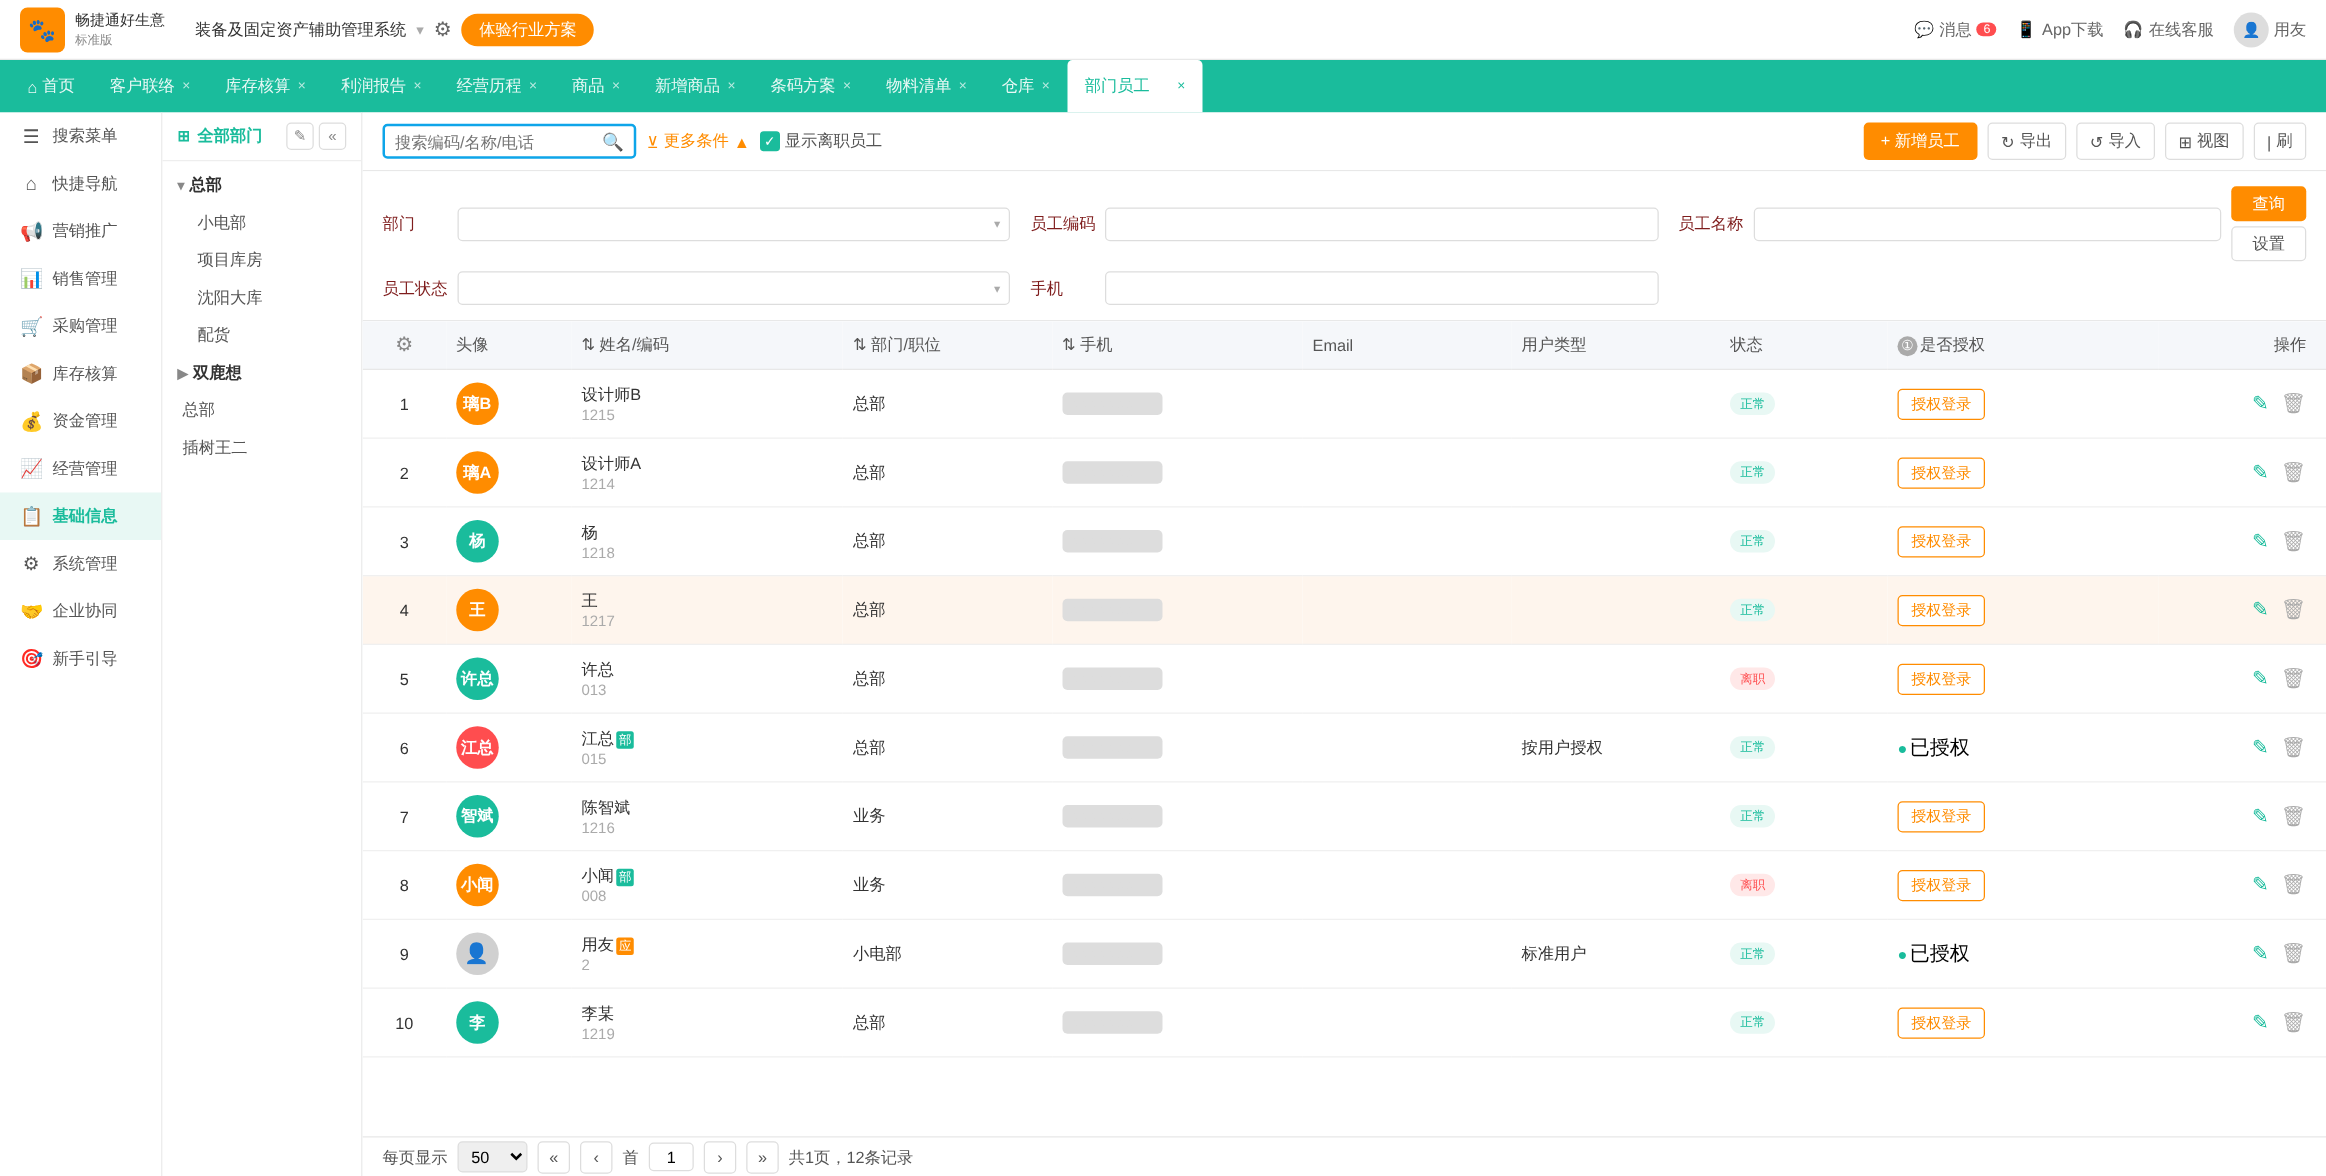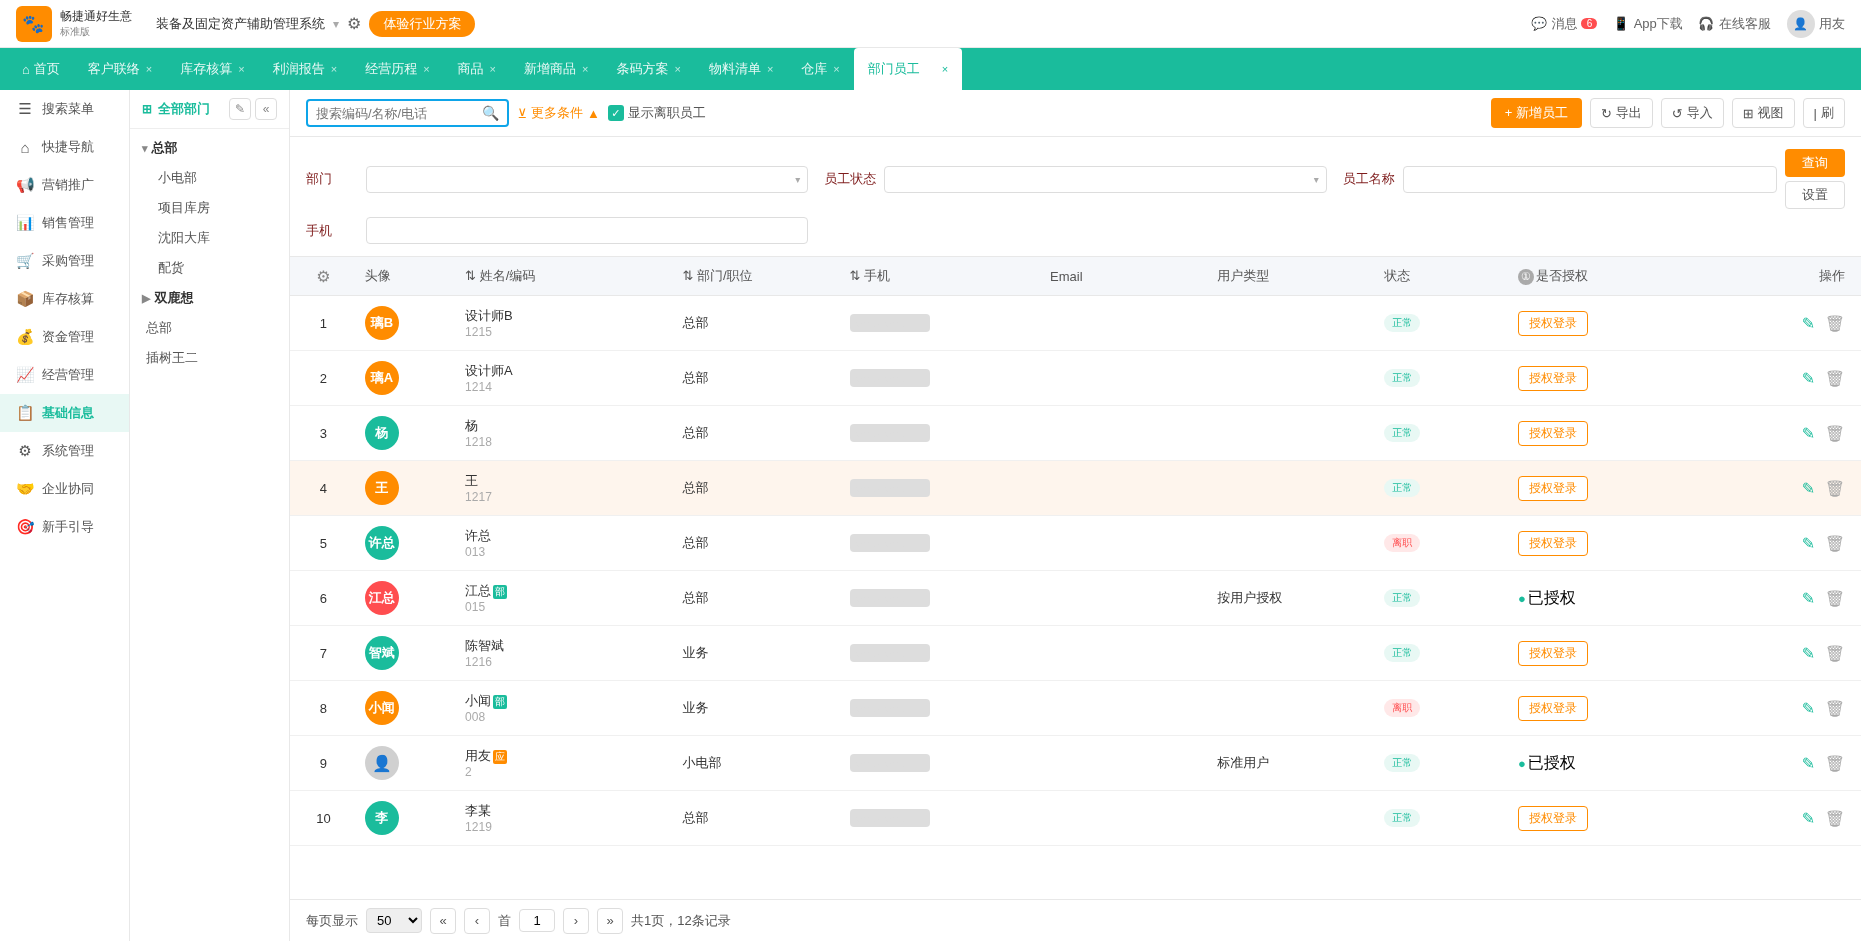--- a/index.html
+++ b/index.html
@@ -327,21 +327,21 @@
       font-size: 10px; border-radius: 2px; margin-left: 2px;
     }
     .dept-badge-orange {
       display: inline-flex; align-items: center; justify-content: center;
       width: 14px; height: 14px; background: #ff8c00; color: #fff;
       font-size: 10px; border-radius: 2px; margin-left: 2px;
     }
 
     
     .pagination {
-      height: 42px;
+      height: 32px;
       background: #fff;
       border-top: 1px solid #e8e8e8;
       display: flex; align-items: center;
       padding: 0 16px;
       gap: 8px;
       font-size: 13px; color: #555;
     }
     .pagination select {
       border: 1px solid #ddd; border-radius: 4px;
       padding: 3px 6px; font-size: 13px;
@@ -589,20 +589,24 @@
 
     <div class="filter-form">
       <div class="filter-row">
         <span class="filter-label">部门</span>
         <div class="select-wrapper">
           <select>
             <option></option>
           </select>
           <span class="select-arrow">▾</span>
         </div>
+      </div>
+      <div class="filter-row">
+        <span class="filter-label">员工编码</span>
+        <input class="filter-input" type="text" style="">
       </div>
       <div class="filter-row" style="grid-column: 3; grid-row: 1; display:flex; align-items:center; gap:8px;">
         <span class="filter-label">员工名称</span>
         <input class="filter-input" type="text" style="flex: 1 1 0%;">
         <div class="filter-actions">
           <button class="btn-query">查询</button>
           <button class="btn-set">设置</button>
         </div>
       </div>
       <div class="filter-row">

